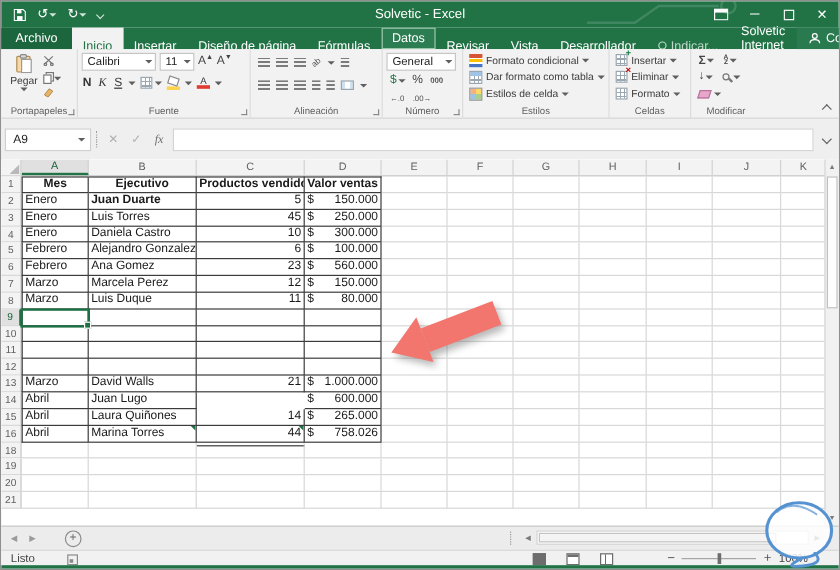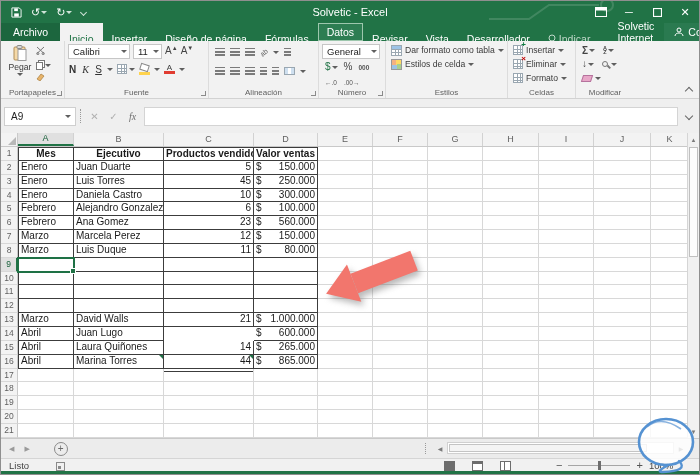--- a/index.html
+++ b/index.html
@@ -338,20 +338,25 @@
       <div class="rrow" style="margin-top:1px;gap:7px;padding-left:3px">
         <span class="tiny">←.0</span>
         <span class="tiny">.00→</span>
       </div>
       <span class="rgroup-label">Número</span>
       <span class="launch"></span>
     </div>
 
     <div class="rgroup" style="width:122px">
       <div class="rrow" style="gap:3px;padding-left:2px">
+        <span class="ic ic-cf"></span>
+        <span class="ribbon-btn-label">Formato condicional</span>
+        <span class="tri"></span>
+      </div>
+      <div class="rrow" style="gap:3px;padding-left:2px">
         <span class="ic ic-tbl"></span>
         <span class="ribbon-btn-label">Dar formato como tabla</span>
         <span class="tri"></span>
       </div>
       <div class="rrow" style="gap:3px;padding-left:2px">
         <span class="ic ic-cs"></span>
         <span class="ribbon-btn-label">Estilos de celda</span>
         <span class="tri"></span>
       </div>
       <span class="rgroup-label">Estilos</span>
@@ -452,21 +457,21 @@
           <div class="cell" style="width: 55px;"></div>
           <div class="cell" style="width: 55px;"></div>
           <div class="cell" style="width: 56px;"></div>
           <div class="cell" style="width: 55px;"></div>
           <div class="cell" style="width: 57px;"></div>
           <div class="cell" style="width: 38px;"></div>
         </div>
         <div class="grow">
           <div class="rowh">2</div>
           <div class="cell tbl tleft" style="width: 56px;">Enero</div>
-          <div class="cell tbl" style="width: 90px;">Juan Duarte</div>
+          <div class="cell tbl" style="width: 90px; font-weight: bold;">Juan Duarte</div>
           <div class="cell tbl num" style="width: 90px;">5</div>
           <div class="cell tbl money" style="width: 64px;">
             <span class="cur">$</span>
             <span class="amt">150.000</span>
           </div>
           <div class="cell" style="width: 55px;"></div>
           <div class="cell" style="width: 55px;"></div>
           <div class="cell" style="width: 55px;"></div>
           <div class="cell" style="width: 56px;"></div>
           <div class="cell" style="width: 55px;"></div>
@@ -682,36 +687,22 @@
           <div class="cell" style="width: 57px;"></div>
           <div class="cell" style="width: 38px;"></div>
         </div>
         <div class="grow">
           <div class="rowh">16</div>
           <div class="cell tbl tleft" style="width: 56px;">Abril</div>
           <div class="cell tbl err" style="width: 90px;">Marina Torres</div>
           <div class="cell tbl num err" style="width: 90px;">44</div>
           <div class="cell tbl money" style="width: 64px;">
             <span class="cur">$</span>
-            <span class="amt">865.000</span>
-          </div>
-          <div class="cell" style="width: 55px;"></div>
-          <div class="cell" style="width: 55px;"></div>
-          <div class="cell" style="width: 55px;"></div>
-          <div class="cell" style="width: 56px;"></div>
-          <div class="cell" style="width: 55px;"></div>
-          <div class="cell" style="width: 57px;"></div>
-          <div class="cell" style="width: 38px;"></div>
-        </div>
-        <div class="grow">
-          <div class="rowh">17</div>
-          <div class="cell" style="width: 56px;"></div>
-          <div class="cell" style="width: 90px;"></div>
-          <div class="cell" style="width: 90px;"></div>
-          <div class="cell" style="width: 64px;"></div>
+            <span class="amt">758.026</span>
+          </div>
           <div class="cell" style="width: 55px;"></div>
           <div class="cell" style="width: 55px;"></div>
           <div class="cell" style="width: 55px;"></div>
           <div class="cell" style="width: 56px;"></div>
           <div class="cell" style="width: 55px;"></div>
           <div class="cell" style="width: 57px;"></div>
           <div class="cell" style="width: 38px;"></div>
         </div>
         <div class="grow">
           <div class="rowh">18</div>

